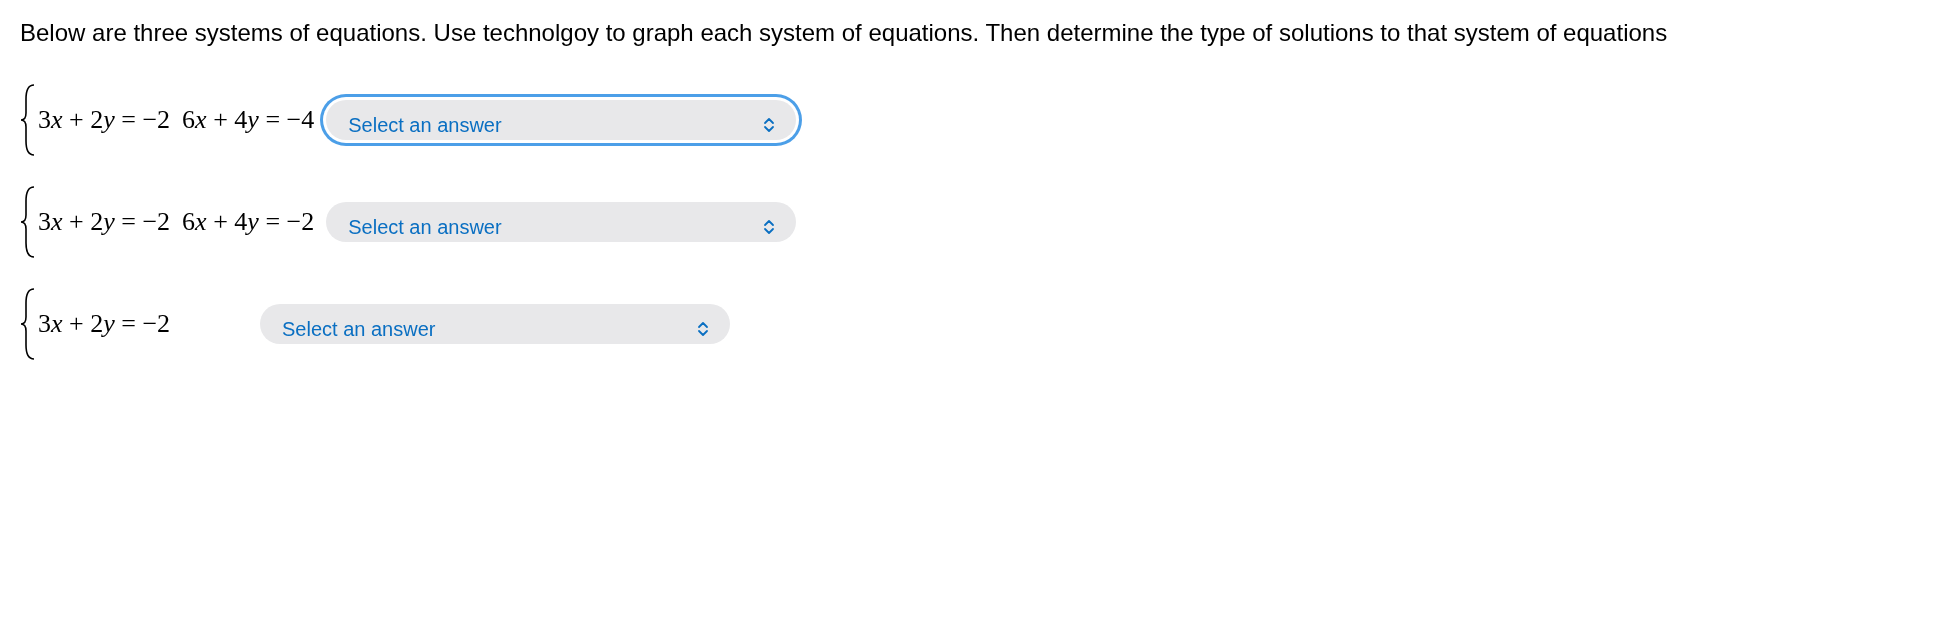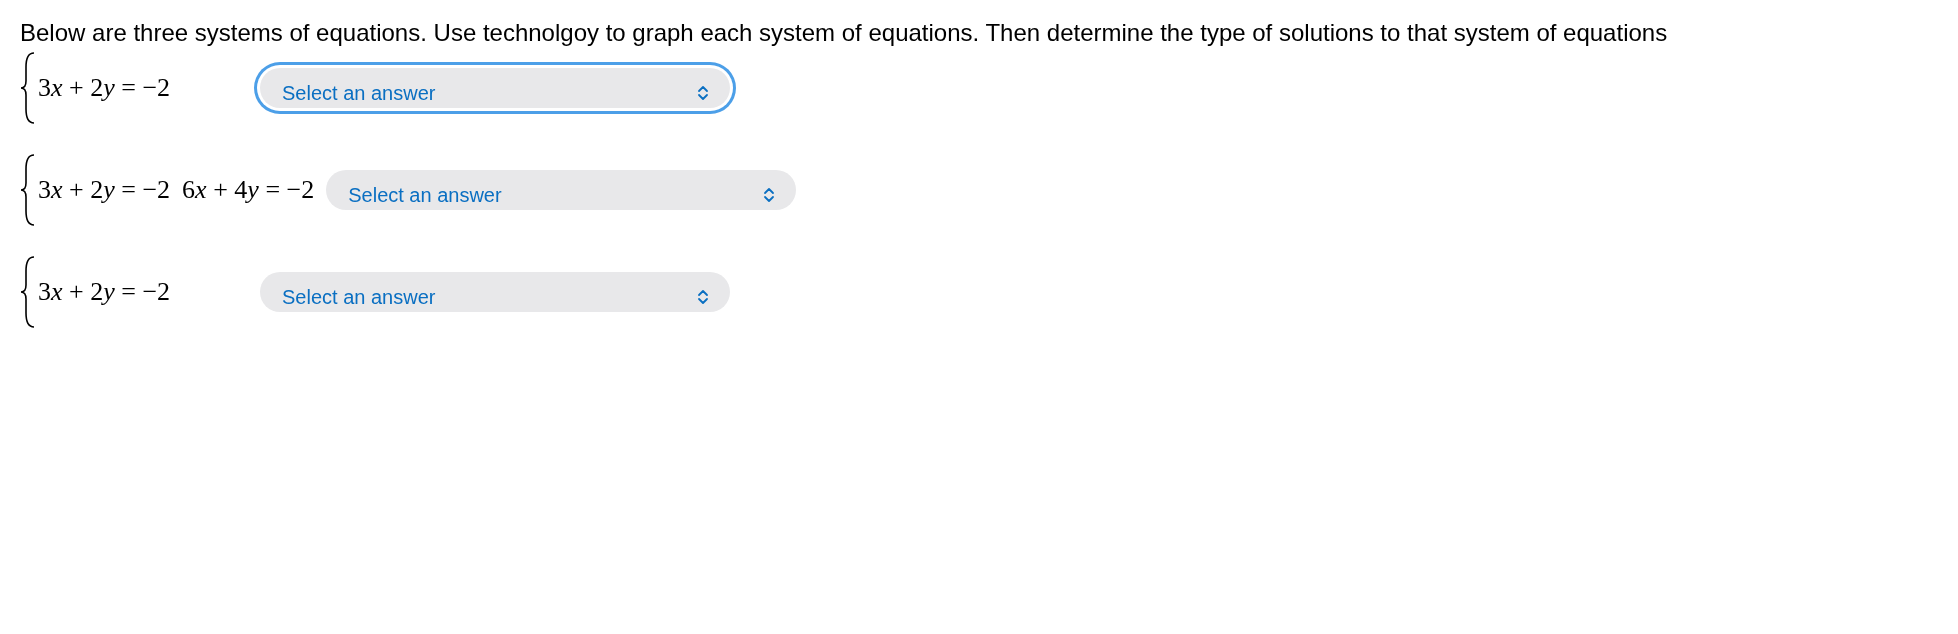--- a/index.html
+++ b/index.html
@@ -9,20 +9,21 @@
     }
     body {
       font-family: -apple-system, BlinkMacSystemFont, "Segoe UI", Verdana, sans-serif;
       padding: 16px 20px;
       background: #fff;
       color: #000;
     }
     .instructions {
       font-size: 24px;
       line-height: 1.45;
+      margin-bottom: 32px;
       font-weight: 400;
     }
     .system-row {
       display: flex;
       align-items: center;
       margin-bottom: 28px;
       gap: 12px;
     }
     .system-brace {
       display: inline-flex;
@@ -85,20 +86,21 @@
 
 <div class="instructions">Below are three systems of equations. Use technolgoy to graph each system of equations. Then determine the type of solutions to that system of equations</div>
 
 <div class="system-row">
   <div class="system-brace">
     <svg class="brace-svg" viewBox="0 0 18 74">
       <path d="M 14 2 Q 6 2 6 16 L 6 30 Q 6 37 1 37 Q 6 37 6 44 L 6 58 Q 6 72 14 72" stroke="#000" stroke-width="1.6" fill="none"></path>
     </svg>
     <div class="equations">
       <span><span>3</span><span class="math-var">x</span> <span>+ 2</span><span class="math-var">y</span> = <span>−2</span></span>
+      <span><span>6</span><span class="math-var">x</span> <span>+ 4</span><span class="math-var">y</span> = <span>−4</span></span>
     </div>
   </div>
   <div class="select-wrapper">
     <div class="select focused-ring">
       <span>Select an answer</span>
       <span class="chev">
         <svg viewBox="0 0 14 18">
             <path d="M3 7 L7 3 L11 7" stroke="#0a6fc2" stroke-width="1.8" fill="none" stroke-linecap="round" stroke-linejoin="round"></path>
             <path d="M3 11 L7 15 L11 11" stroke="#0a6fc2" stroke-width="1.8" fill="none" stroke-linecap="round" stroke-linejoin="round"></path>
           </svg>

